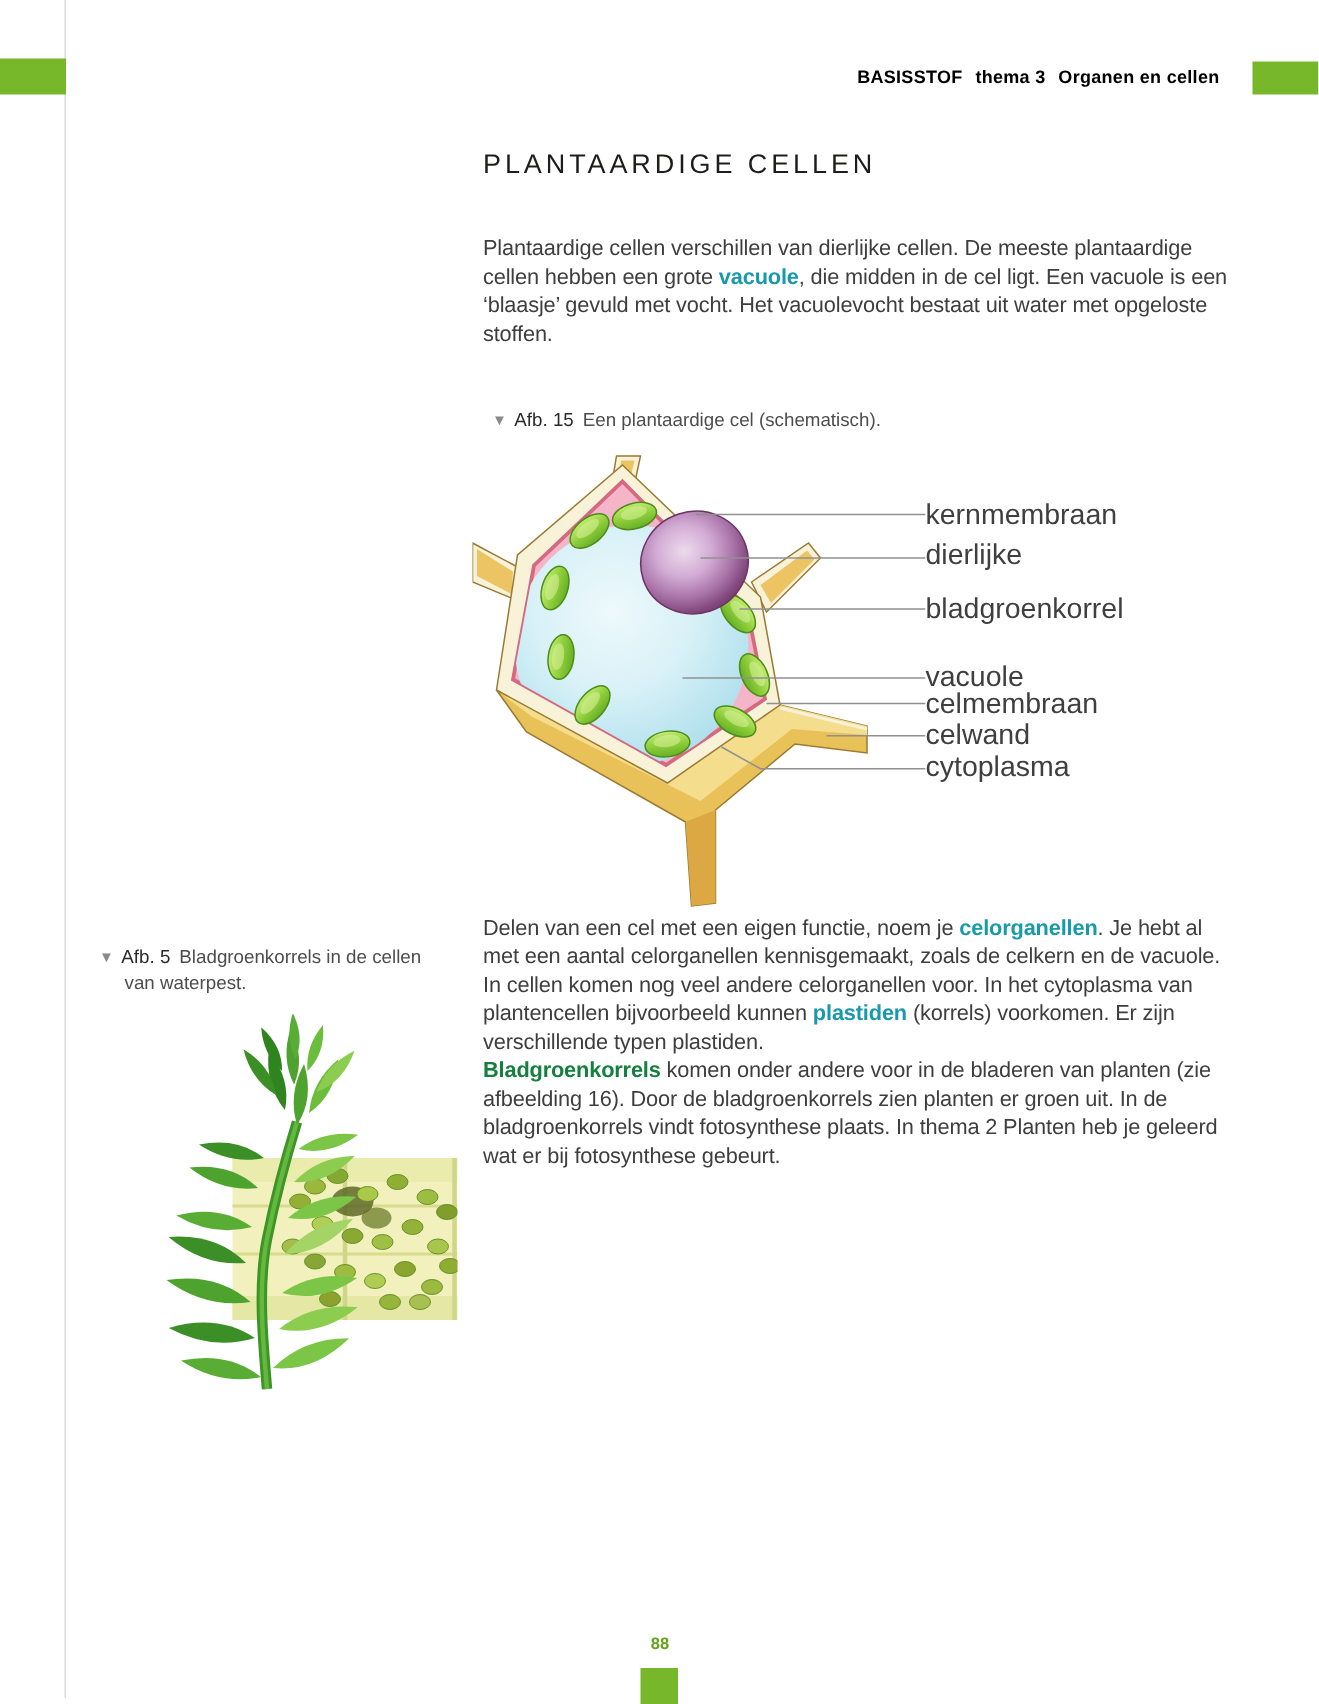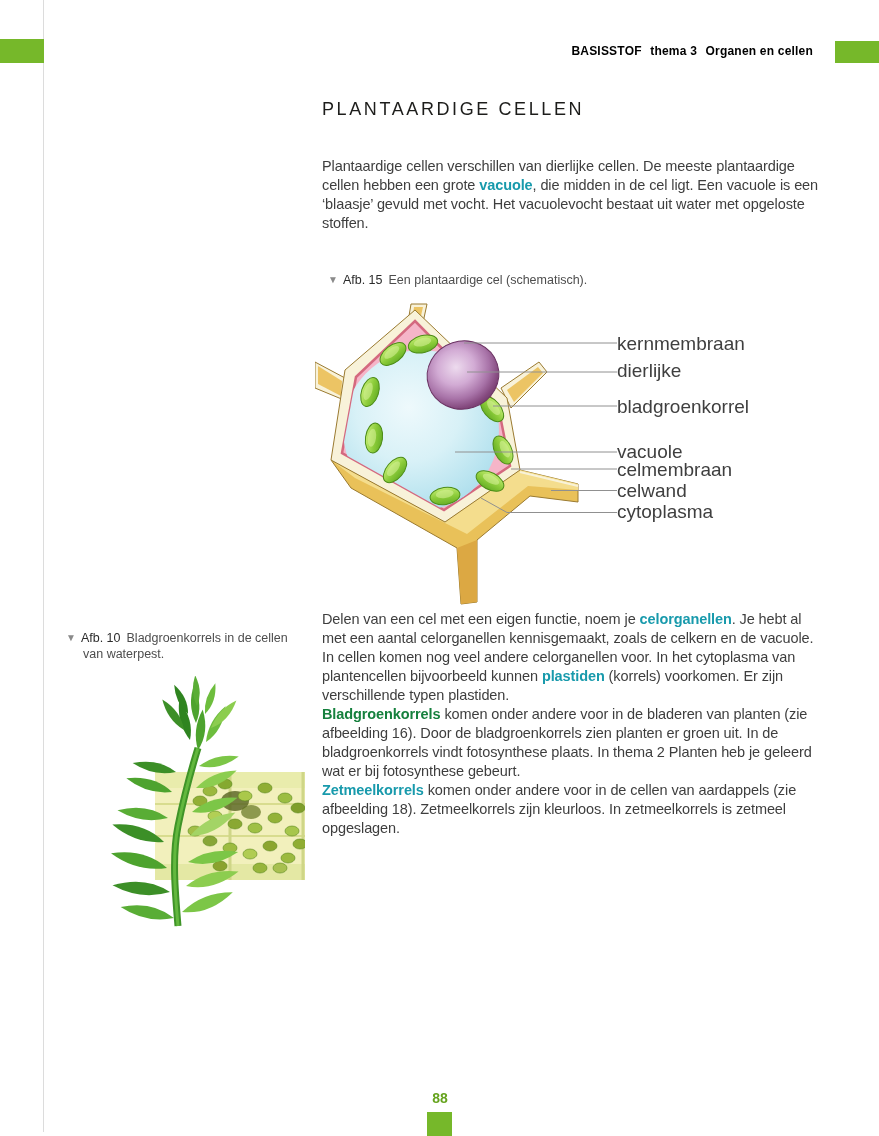--- a/index.html
+++ b/index.html
@@ -30,21 +30,21 @@
   .caption .tri{color:#8a8a8a;font-size:10px;margin-right:5px;vertical-align:1px;}
   .caption .lbl{font-weight:normal;color:#2b2b2b;margin-right:6px;}
   .cap15{left:328px;top:272px;width:420px;}
   .cap16{left:66px;top:630px;width:207px;padding-left:17px;text-indent:-17px;}
   
   .fig15{left:315px;top:302px;width:505px;height:312px;}
   .fig15 .diagram-label{position:absolute;left:302px;font-size:19px;line-height:16px;color:#3f3f3f;white-space:nowrap;}
   
   .fig16{left:60px;top:676px;width:245px;height:252px;}
   
-  .page-number{left:420px;top:1090px;width:40px;text-align:center;font-size:14px;font-weight:bold;color:#65a31d;}
+  .page-number{left:420px;top:1090px;width:40px;text-align:center;font-size:11px;font-weight:bold;color:#65a31d;}
   .footer-square{left:427px;top:1112px;width:25px;height:24px;}
   .green-bg{background:#76b82a;}
 </style>
 </head>
 <body>
 
 <div class="abs page-edge"></div>
 
 <div class="abs tab-left green-bg" style="background: rgb(118, 184, 42);"></div>
 <div class="abs tab-right green-bg" style="background: rgb(118, 184, 42);"></div>
@@ -146,21 +146,21 @@
   <div class="diagram-label" style="top:34px">kernmembraan</div>
   <div class="diagram-label" style="top:61px">dierlijke</div>
   <div class="diagram-label" style="top:97px">bladgroenkorrel</div>
   <div class="diagram-label" style="top:142px">vacuole</div>
   <div class="diagram-label" style="top:160px">celmembraan</div>
   <div class="diagram-label" style="top:181px">celwand</div>
   <div class="diagram-label" style="top:202px">cytoplasma</div>
 </div>
 
 <div class="abs caption cap16">
-  <span class="tri">▼</span><span class="lbl">Afb. 10</span><span>Bladgroenkorrels in de cellen van waterpest.</span>
+  <span class="tri">▼</span><span class="lbl">Afb. 5</span><span>Bladgroenkorrels in de cellen van waterpest.</span>
 </div>
 
 <div class="abs fig16">
   <svg width="245" height="252" viewBox="0 0 245 252">
     <defs>
       <path id="leaf" d="M0,0 Q16,-8 34,-2 Q16,7 0,0 Z"></path>
       <ellipse id="blob" rx="7" ry="5"></ellipse>
     </defs>
 
     <g>
@@ -230,17 +230,16 @@
         <use href="#leaf" fill="#6dbd3d" transform="translate(145,38) rotate(-68) scale(0.95)"></use>
         <use href="#leaf" fill="#59ad35" transform="translate(137,30) rotate(-90) scale(0.9)"></use>
       </g>
     </g>
   </svg>
 </div>
 
 <div class="abs textblock block2">
     <p><span>Delen van een cel met een eigen functie, noem je </span><span class="kw" style="color: rgb(24, 154, 172);">celorganellen</span><span>. Je hebt al met een aantal celorganellen kennisgemaakt, zoals de celkern en de vacuole. In cellen komen nog veel andere celorganellen voor. In het cytoplasma van plantencellen bijvoorbeeld kunnen </span><span class="kw" style="color: rgb(24, 154, 172);">plastiden</span><span> (korrels) voorkomen. Er zijn verschillende typen plastiden.</span></p>
     <p><span class="kw" style="color: #15803d;">Bladgroenkorrels</span><span> komen onder andere voor in de bladeren van planten (zie afbeelding 16). Door de bladgroenkorrels zien planten er groen uit. In de bladgroenkorrels vindt fotosynthese plaats. In thema 2 Planten heb je geleerd wat er bij fotosynthese gebeurt.</span></p>
-    <p><span class="kw" style="color: rgb(24, 154, 172);">Zetmeelkorrels</span><span> komen onder andere voor in de cellen van aardappels (zie afbeelding 18). Zetmeelkorrels zijn kleurloos. In zetmeelkorrels is zetmeel opgeslagen.</span></p>
   </div>
 
 <div class="abs page-number">88</div>
 <div class="abs footer-square green-bg" style="background: rgb(118, 184, 42);"></div>
 
 </body></html>

